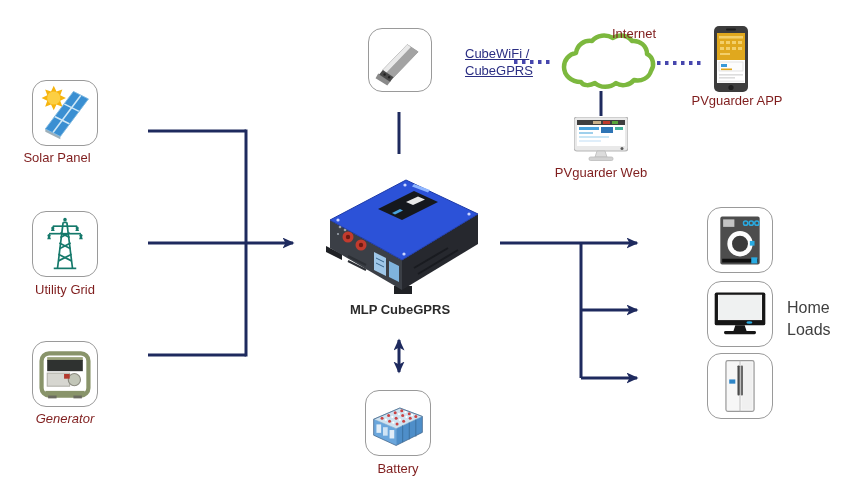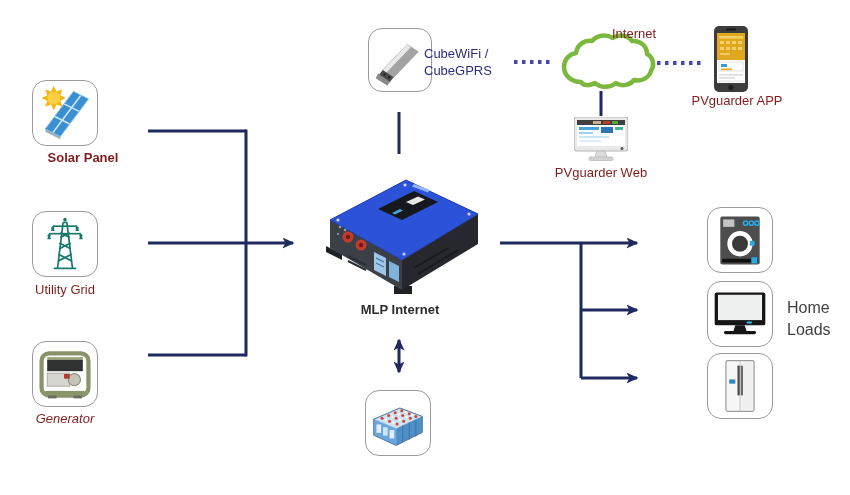--- a/index.html
+++ b/index.html
@@ -57,21 +57,21 @@
       <polygon points="11,49 27,57 27,60 11,52" fill="#9fb0ba"></polygon>
       <polygon points="11,49 41,9 57,17 27,57" fill="#3a8fd2"></polygon>
       <g stroke="#cfe8f7" stroke-width="1.6">
         <line x1="19" y1="53" x2="49" y2="13"></line>
         <line x1="21" y1="35.7" x2="37" y2="43.7"></line>
         <line x1="31" y1="22.3" x2="47" y2="30.3"></line>
       </g>
       <polygon points="11,49 41,9 57,17 27,57" fill="none" stroke="#7db7e0" stroke-width="1"></polygon>
     </svg>
   </div>
-  <div class="node-label" style="left:26px;top:150px;width:114px;font-weight:bold;">Solar Panel</div>
+  <div class="node-label" style="left:0;top:150px;width:114px;">Solar Panel</div>
 
   <div class="node-box" style="left:32px;top:211px;">
     <svg width="60" height="60" viewBox="0 0 64 64">
       <g stroke="#15796b" stroke-width="1.8" fill="none">
         <line x1="24" y1="58" x2="30" y2="9"></line>
         <line x1="40" y1="58" x2="34" y2="9"></line>
         <line x1="25" y1="50" x2="39" y2="43"></line>
           <line x1="25" y1="43" x2="39" y2="50"></line>
         <line x1="26" y1="37" x2="38" y2="31"></line>
           <line x1="26" y1="31" x2="38" y2="37"></line>
@@ -116,21 +116,21 @@
     <svg width="58" height="58" viewBox="0 0 64 64">
       <polygon points="8,47 22,55 18,60 5,52" fill="#8a8a8a"></polygon>
       <polygon points="13,43 40,15 52,23 25,51" fill="#b9b9b9" stroke="#8d8d8d" stroke-width="0.8"></polygon>
       <polygon points="13,43 40,15 44,18 17,46" fill="#e9e9e9"></polygon>
       <polygon points="44,18 52,23 25,51 17,46" fill="#a3a3a3"></polygon>
       <polygon points="13,43 25,51 21,56 9,48" fill="#4a4a4a"></polygon>
       <circle cx="15" cy="48" r="1.3" fill="#222"></circle>
       <circle cx="20" cy="51" r="1.3" fill="#222"></circle>
     </svg>
   </div>
-  <div class="cube-label" style="left:424px;top:46px;width:78px;">CubeWiFi / CubeGPRS</div>
+  <div class="cube-label" style="left:465px;top:46px;width:78px;text-decoration:underline;">CubeWiFi / CubeGPRS</div>
 
   <svg class="free" style="left:556px;top:30px;" width="102" height="66" viewBox="0 0 102 66">
     <path d="M25,52 C15,52 8,45 8,37 C8,30 13,24 20,23 C21,15 28,10 36,11 C41,5 50,4 57,8 C63,4 72,5 76,11 C84,10 91,16 91,24 C97,27 99,35 95,41 C93,48 85,52 78,50 C74,55 66,57 60,53 C54,58 44,58 39,53 C34,56 27,56 25,52 Z" fill="#ffffff" stroke="#7cb83e" stroke-width="4.5" stroke-linejoin="round"></path>
   </svg>
   <div class="node-label" style="left:594px;top:26px;width:80px;">Internet</div>
 
   <svg class="free" style="left:714px;top:26px;" width="34" height="66" viewBox="0 0 34 66">
     <rect x="0" y="0" width="34" height="66" rx="5" fill="#3c3c3c"></rect>
     <rect x="12" y="2.5" width="10" height="2" rx="1" fill="#1d1d1d"></rect>
     <rect x="3" y="7" width="28" height="50" fill="#ffffff"></rect>
@@ -209,21 +209,21 @@
     <polygon points="56,84 68,90 68,108 56,102" fill="#9fc7e8"></polygon>
     <line x1="58" y1="90" x2="66" y2="94" stroke="#35648c" stroke-width="1"></line>
     <line x1="58" y1="95" x2="66" y2="99" stroke="#35648c" stroke-width="1"></line>
     <polygon points="71,93 81,98 81,114 71,109" fill="#7fb3dc"></polygon>
     <line x1="30" y1="88" x2="48" y2="97" stroke="#2c2f35" stroke-width="2"></line>
     <line x1="30" y1="93" x2="48" y2="102" stroke="#2c2f35" stroke-width="2"></line>
 
     <line x1="96" y1="100" x2="130" y2="80" stroke="#191b20" stroke-width="2"></line>
     <line x1="100" y1="106" x2="140" y2="82" stroke="#191b20" stroke-width="2"></line>
   </svg>
-  <div class="node-label bold" style="left:340px;top:302px;width:120px;">MLP Internet</div>
+  <div class="node-label bold" style="left:340px;top:302px;width:120px;">MLP CubeGPRS</div>
 
   <div class="node-box" style="left:365px;top:390px;">
     <svg width="60" height="60" viewBox="0 0 64 64">
       <polygon points="6,28 34,16 58,25 30,38" fill="#cfe2f0" stroke="#8fb0c8" stroke-width="0.8"></polygon>
       <g fill="#cc4444">
         <circle cx="15" cy="27" r="1.6"></circle>
           <circle cx="22" cy="24" r="1.6"></circle>
           <circle cx="29" cy="21" r="1.6"></circle>
           <circle cx="36" cy="19" r="1.6"></circle>
         <circle cx="23" cy="30" r="1.6"></circle>
@@ -249,20 +249,21 @@
       <rect x="9" y="33.5" width="5" height="9" fill="#eef5fb" opacity="0.9"></rect>
       <rect x="16" y="36.5" width="5" height="9" fill="#dcebf7" opacity="0.9"></rect>
       <rect x="23" y="39.5" width="5" height="9" fill="#eef5fb" opacity="0.9"></rect>
       <polygon points="30,38 58,25 58,42 30,56" fill="#4e8ec9"></polygon>
       <line x1="37" y1="34.5" x2="37" y2="52.5" stroke="#3a6f9e" stroke-width="1"></line>
       <line x1="44" y1="31.5" x2="44" y2="49.5" stroke="#3a6f9e" stroke-width="1"></line>
       <line x1="51" y1="28.5" x2="51" y2="46.5" stroke="#3a6f9e" stroke-width="1"></line>
       <polygon points="6,28 34,16 58,25 58,42 30,56 6,45" fill="none" stroke="#44658a" stroke-width="0.8"></polygon>
     </svg>
   </div>
+  <div class="node-label" style="left:341px;top:461px;width:114px;">Battery</div>
 
   <div class="node-box" style="left:707px;top:207px;">
     <svg width="60" height="60" viewBox="0 0 64 64">
       <rect x="11" y="7" width="42" height="51" rx="2" fill="#4d4d4d"></rect>
       <rect x="14" y="10" width="12" height="8" fill="#c4c4c4"></rect>
       <g stroke="#29abe2" stroke-width="1.5" fill="none">
         <circle cx="38" cy="14" r="2.3"></circle>
           <circle cx="44" cy="14" r="2.3"></circle>
           <circle cx="50" cy="14" r="2.3"></circle>
       </g>

